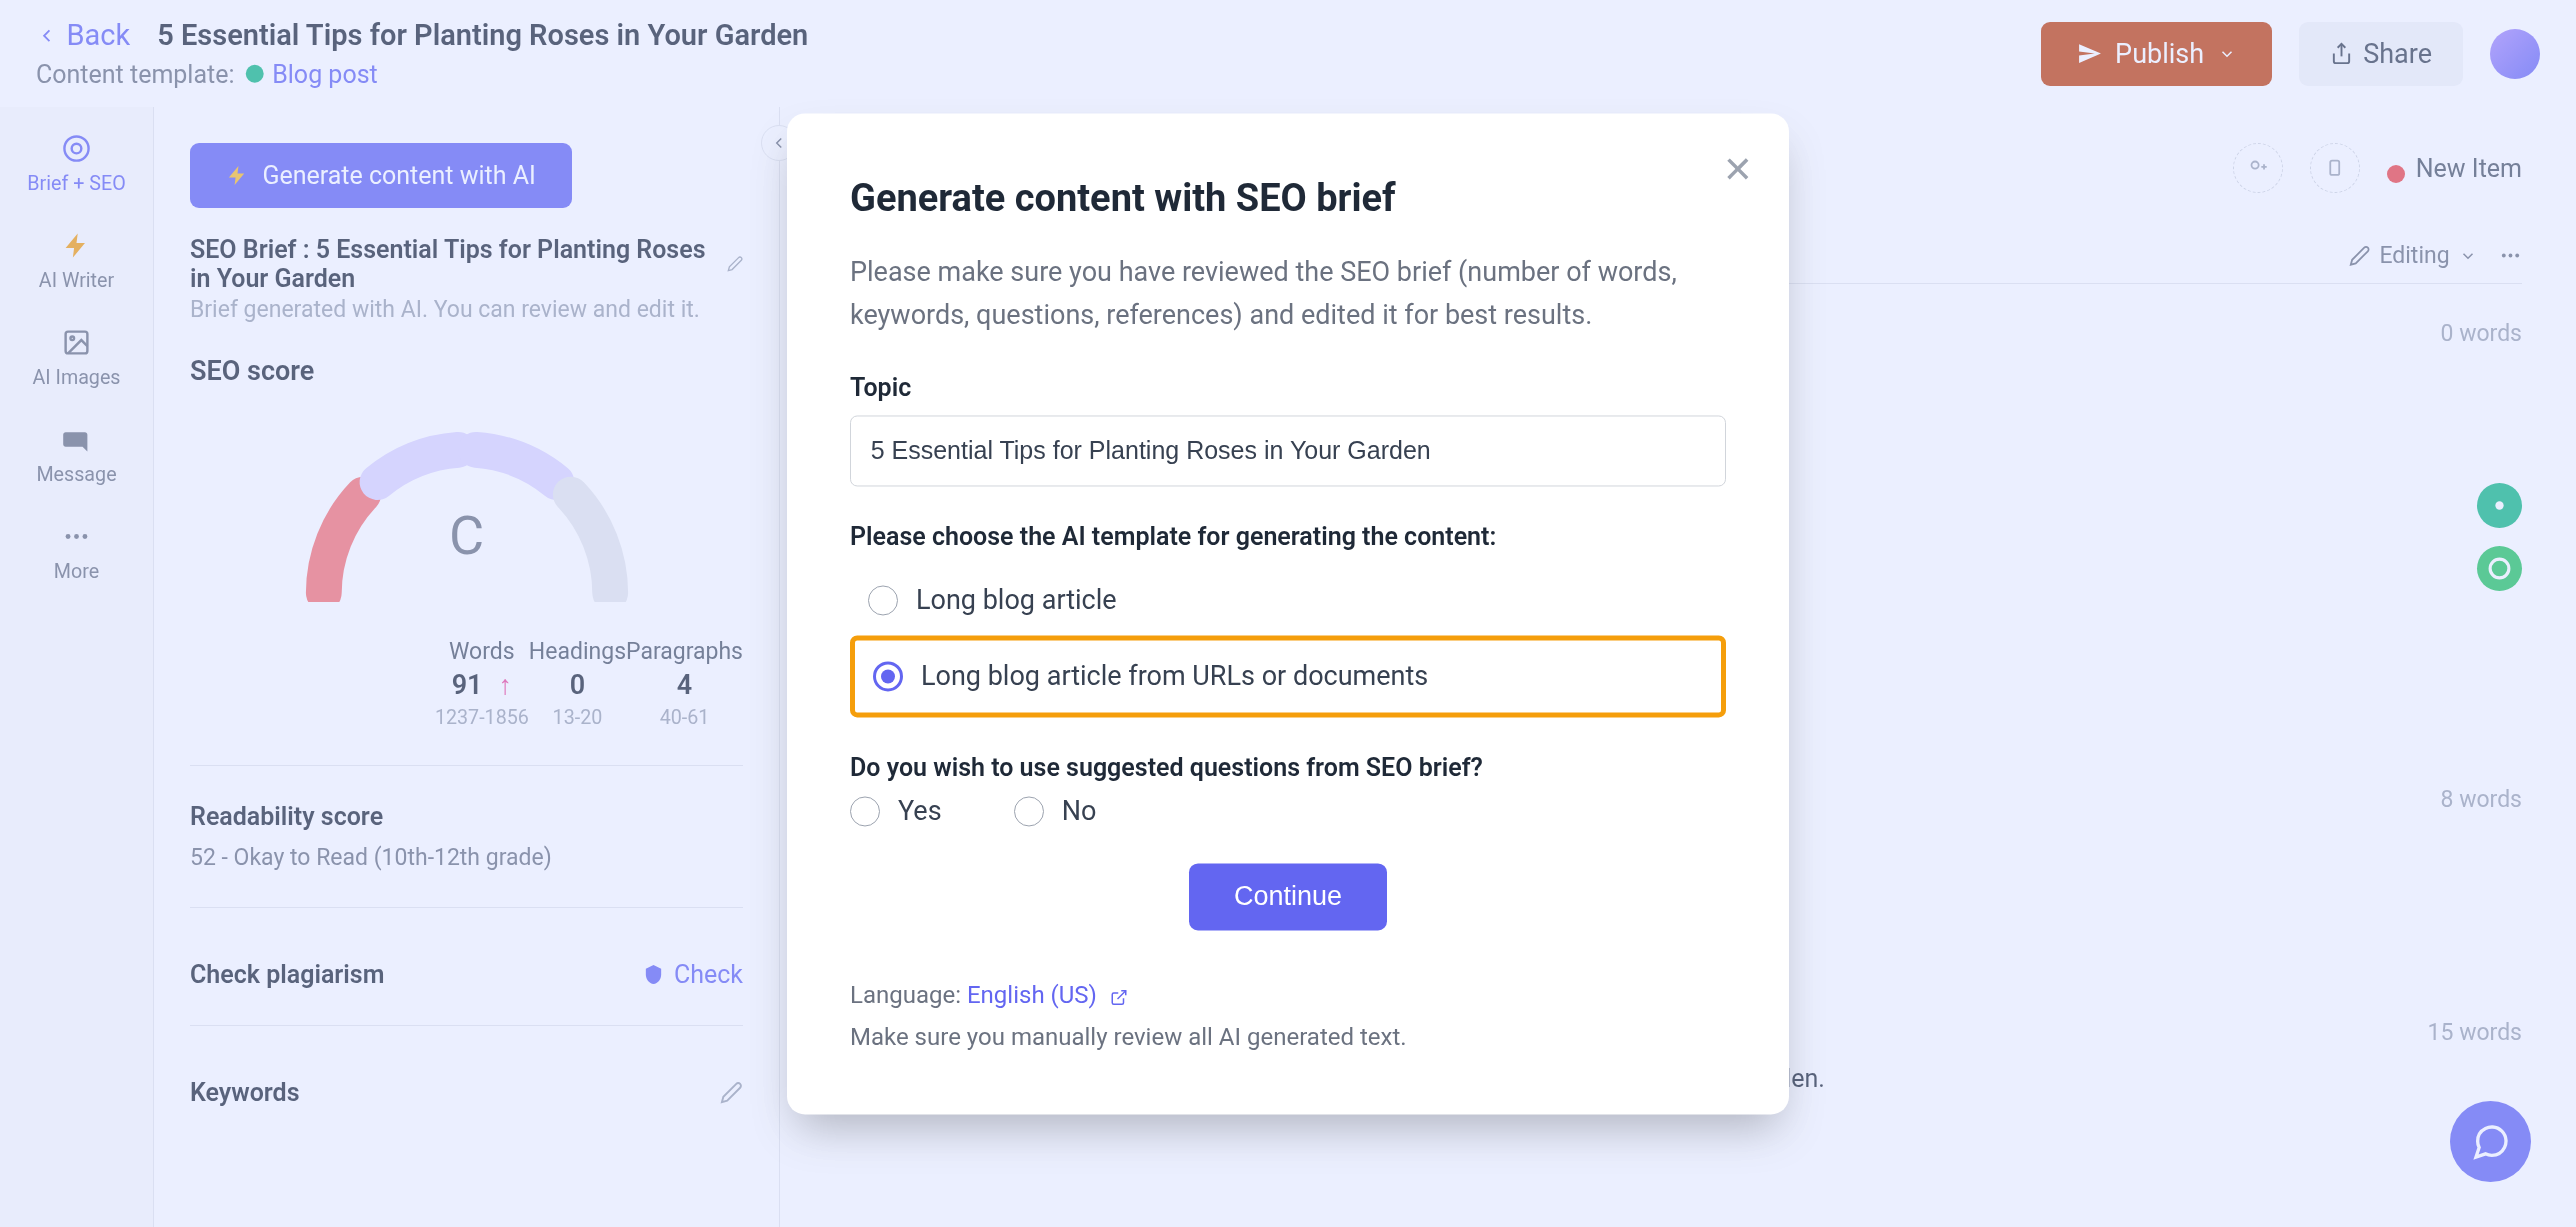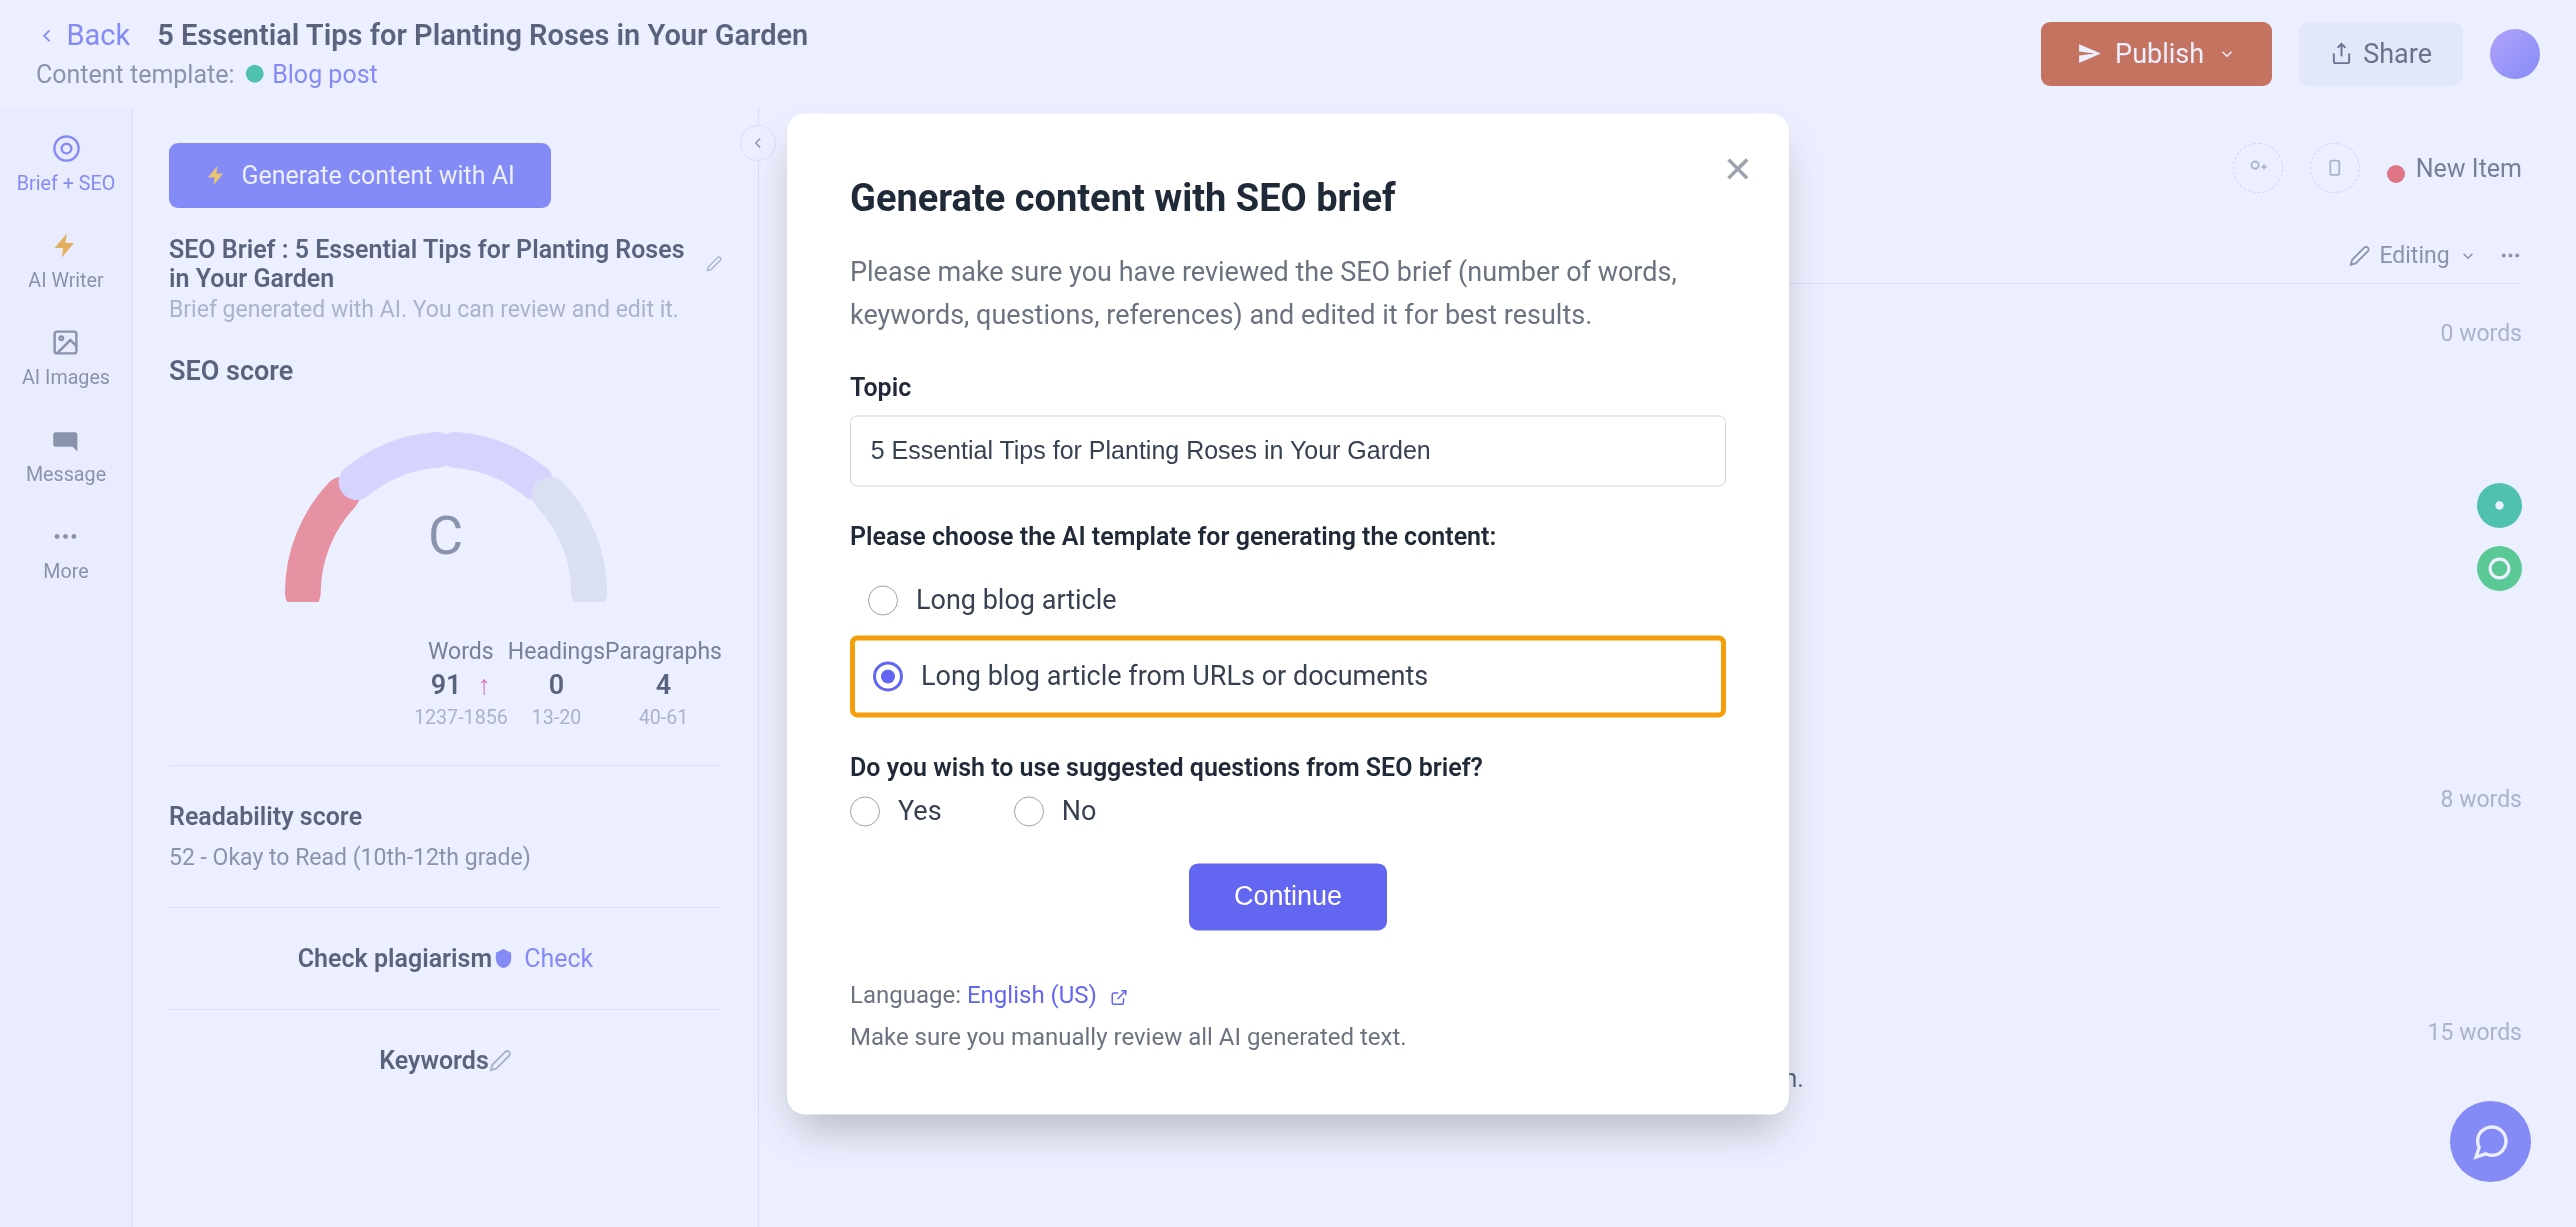--- a/index.html
+++ b/index.html
@@ -9,42 +9,42 @@
 .header-left { display: flex; flex-direction: column; gap: 7.2px; }
 .back-btn { display: flex; align-items: center; gap: 9px; color: #6366f1; font-size: 29px; cursor: pointer; }
 .title { font-size: 29px; font-weight: 600; color: #1f2937; }
 .template-row { display: flex; align-items: center; gap: 9px; font-size: 25px; color: #6b7280; }
 .template-link { color: #6366f1; display: flex; align-items: center; gap: 7.2px; }
 .header-right { display: flex; align-items: center; gap: 27px; }
 .publish-btn { background: #c2410c; color: #fff; padding: 16px 36px; border-radius: 9px; font-size: 27px; display: flex; align-items: center; gap: 13.4px; cursor: pointer; }
 .share-btn { background: #f3f4f6; color: #374151; padding: 16px 31px; border-radius: 9px; font-size: 27px; display: flex; align-items: center; gap: 10.7px; cursor: pointer; }
 .avatar { width: 50px; height: 50px; border-radius: 50%; background: linear-gradient(135deg, #a78bfa, #6366f1); }
 .main { flex: 1; display: flex; }
-.sidebar { width: 133px; background: #fafafa; display: flex; flex-direction: column; align-items: center; padding: 27px 0; gap: 36px; border-right: 0.9px solid #e5e7eb; }
+.sidebar { width: 154px; background: #fafafa; display: flex; flex-direction: column; align-items: center; padding: 27px 0; gap: 36px; border-right: 0.9px solid #e5e7eb; }
 .sidebar-item { display: flex; flex-direction: column; align-items: center; gap: 9px; font-size: 19.7px; color: #6b7280; cursor: pointer; padding: 0 9px; text-align: center; }
 .sidebar-item.active { color: #6366f1; }
 .sidebar-item svg { width: 29px; height: 29px; }
 .brief-panel { width: 626px; background: #fff; border-right: 0.9px solid #e5e7eb; padding: 36px; display: flex; flex-direction: column; gap: 27px; position: relative; }
 .collapse-btn { position: absolute; right: -18px; top: 18px; width: 36px; height: 36px; background: #fff; border: 0.9px solid #e5e7eb; border-radius: 50%; display: flex; align-items: center; justify-content: center; cursor: pointer; z-index: 5; }
 .brief-title { font-size: 25px; font-weight: 600; color: #1f2937; display: flex; align-items: center; gap: 13.4px; }
 .brief-subtitle { font-size: 23px; color: #9ca3af; line-height: 1.5; }
 .generate-btn { background: #6366f1; color: #fff; padding: 18px 36px; border-radius: 9px; font-size: 25px; display: flex; align-items: center; gap: 13.4px; cursor: pointer; align-self: flex-start; }
 .seo-score-section { display: flex; flex-direction: column; gap: 18px; }
 .seo-score-title { font-size: 27px; font-weight: 600; color: #1f2937; }
 .gauge { display: flex; justify-content: center; margin: 18px 0; position: relative; }
 .gauge svg { width: 358px; height: 179px; }
 .gauge-letter { position: absolute; top: 81px; font-size: 54px; font-weight: 400; color: #6b7280; }
 .stats-row { display: flex; justify-content: flex-end; }
 .stat { display: flex; flex-direction: column; align-items: center; gap: 4.5px; }
 .stat-label { font-size: 23px; color: #4b5563; }
 .stat-value { font-size: 27px; font-weight: 600; color: #1f2937; display: flex; align-items: center; gap: 16px; }
 .stat-value .arrow-up { color: #ec4899; }
 .stat-range { font-size: 19.7px; color: #9ca3af; }
 .divider { border-top: 0.9px solid #e5e7eb; margin: 9px 0; }
-.section-header { display: flex; justify-content: center; align-items: center; }
+.section-header { display: flex; justify-content: space-between; align-items: center; margin-top: 16px; }
 .section-title { font-size: 25px; font-weight: 600; color: #1f2937; }
 .readability-text { font-size: 23px; color: #6b7280; }
 .check-link { color: #6366f1; font-size: 25px; display: flex; align-items: center; gap: 9px; cursor: pointer; }
 .editor-panel { flex: 1; padding: 36px 54px; display: flex; flex-direction: column; gap: 36px; }
 .editor-topbar { display: flex; justify-content: space-between; align-items: center; }
 .persona-row { display: flex; align-items: center; gap: 27px; color: #6366f1; font-size: 23px; }
 .persona-item { display: flex; align-items: center; gap: 9px; }
 .top-actions { display: flex; align-items: center; gap: 27px; }
 .dotted-circle { width: 50px; height: 50px; border: 1.8px dashed #d1d5db; border-radius: 50%; display: flex; align-items: center; justify-content: center; cursor: pointer; }
 .new-item { display: flex; align-items: flex-end; gap: 10.7px; font-size: 25px; color: #4b5563; }

